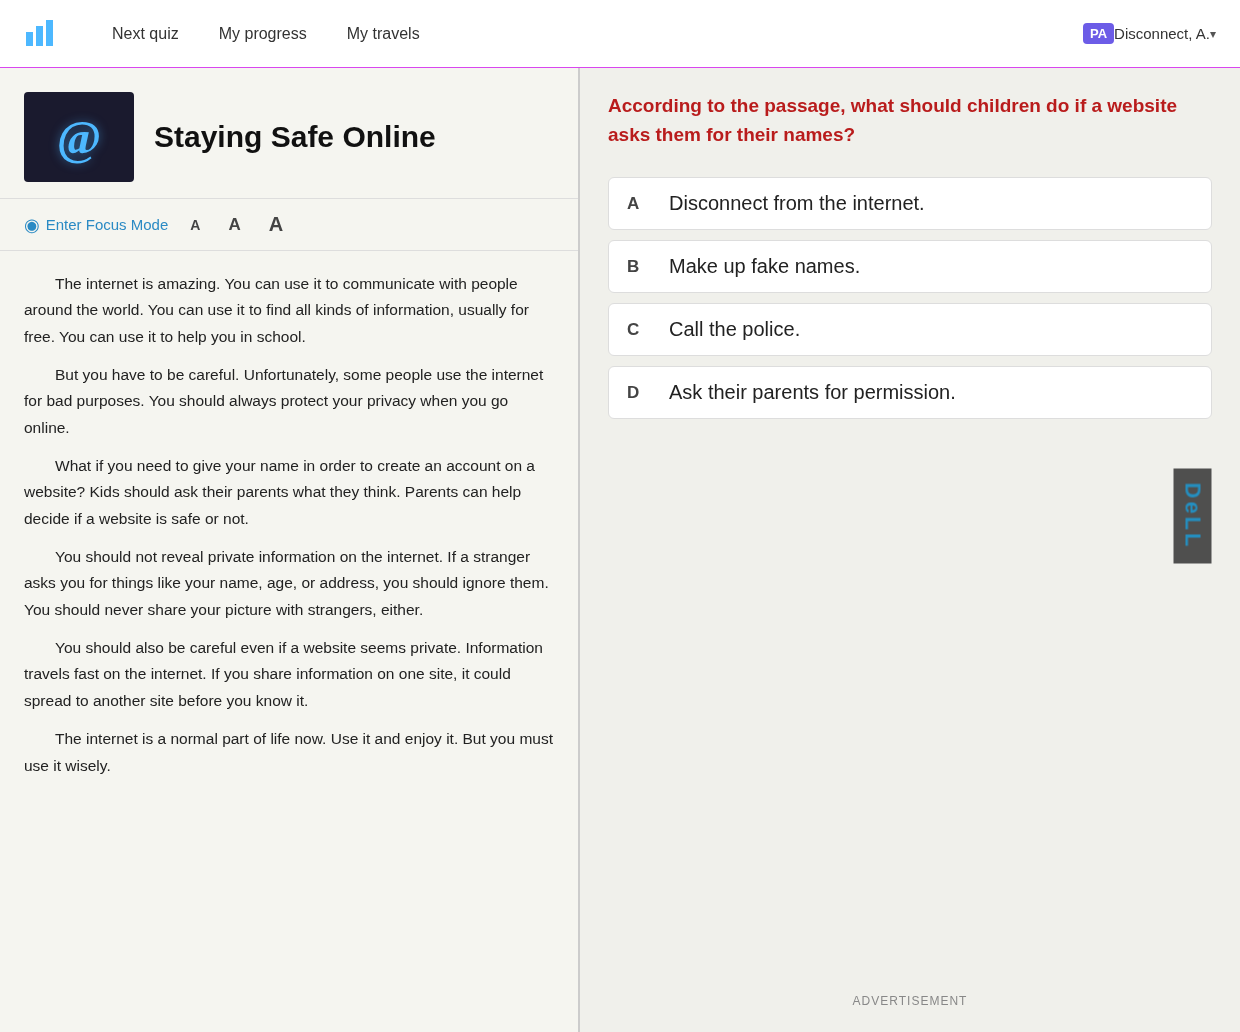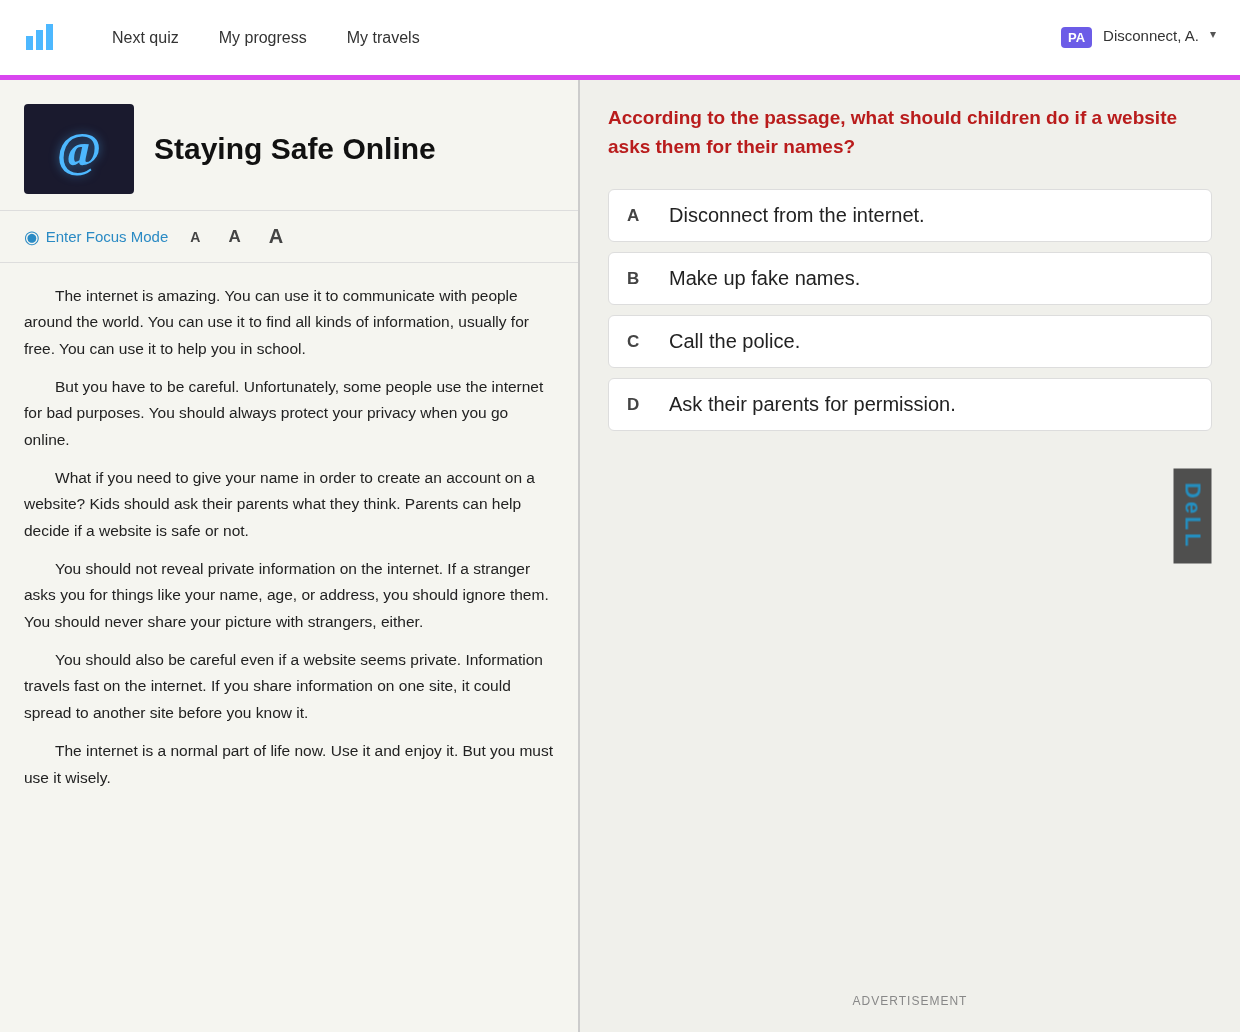--- a/index.html
+++ b/index.html
@@ -11,43 +11,44 @@
       display: flex;
       flex-direction: column;
     }
 
     
     .navbar {
       background: #ffffff;
       display: flex;
       align-items: center;
       padding: 0 24px;
-      height: 80px;
-      border-bottom: 5px solid #d946ef;
+      height: 68px;
+      border-bottom: 1px solid #d946ef;
       gap: 0;
     }
     .nav-logo {
       margin-right: 32px;
     }
     .nav-logo svg {
       width: 36px;
       height: 36px;
     }
     .nav-link {
       font-size: 16px;
       color: #333;
       text-decoration: none;
       padding: 8px 20px;
       cursor: pointer;
       font-weight: 500;
     }
     .nav-spacer { flex: 1; }
     .nav-user {
       display: flex;
-      gap: 11px;
+      align-items: center;
+      gap: 0;
       font-size: 15px;
       color: #333;
       cursor: pointer;
     }
     .nav-user .pa-badge {
       background: #6c5ce7;
       color: white;
       font-size: 13px;
       font-weight: bold;
       padding: 3px 7px;

